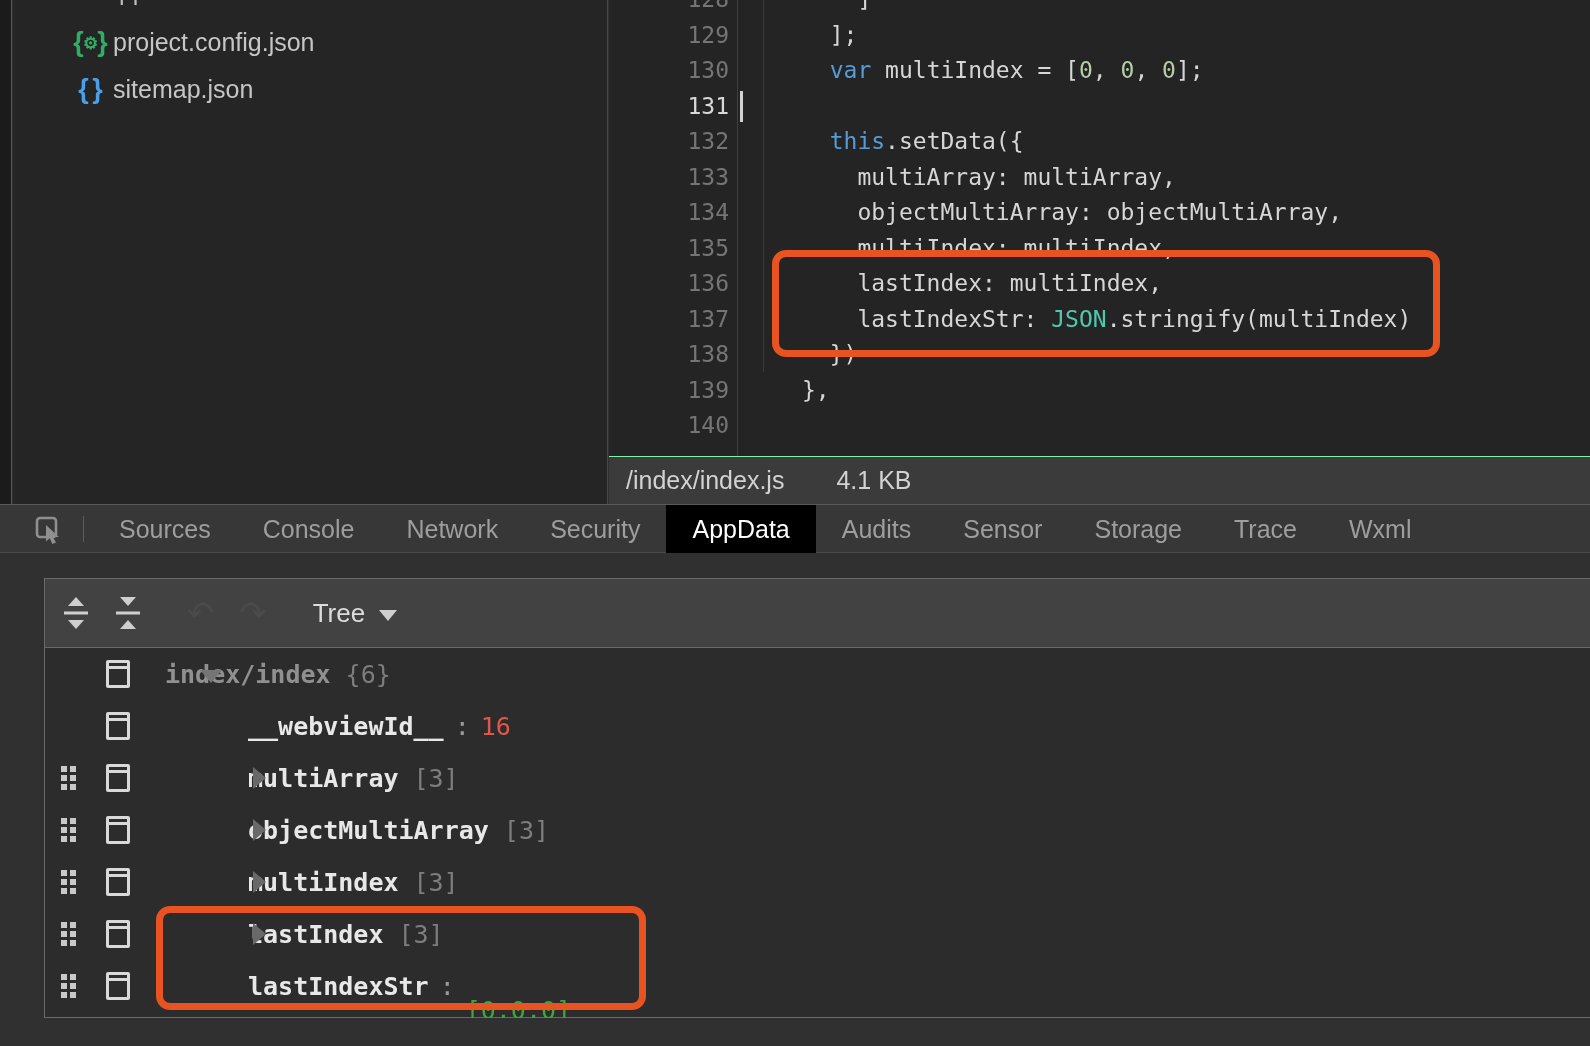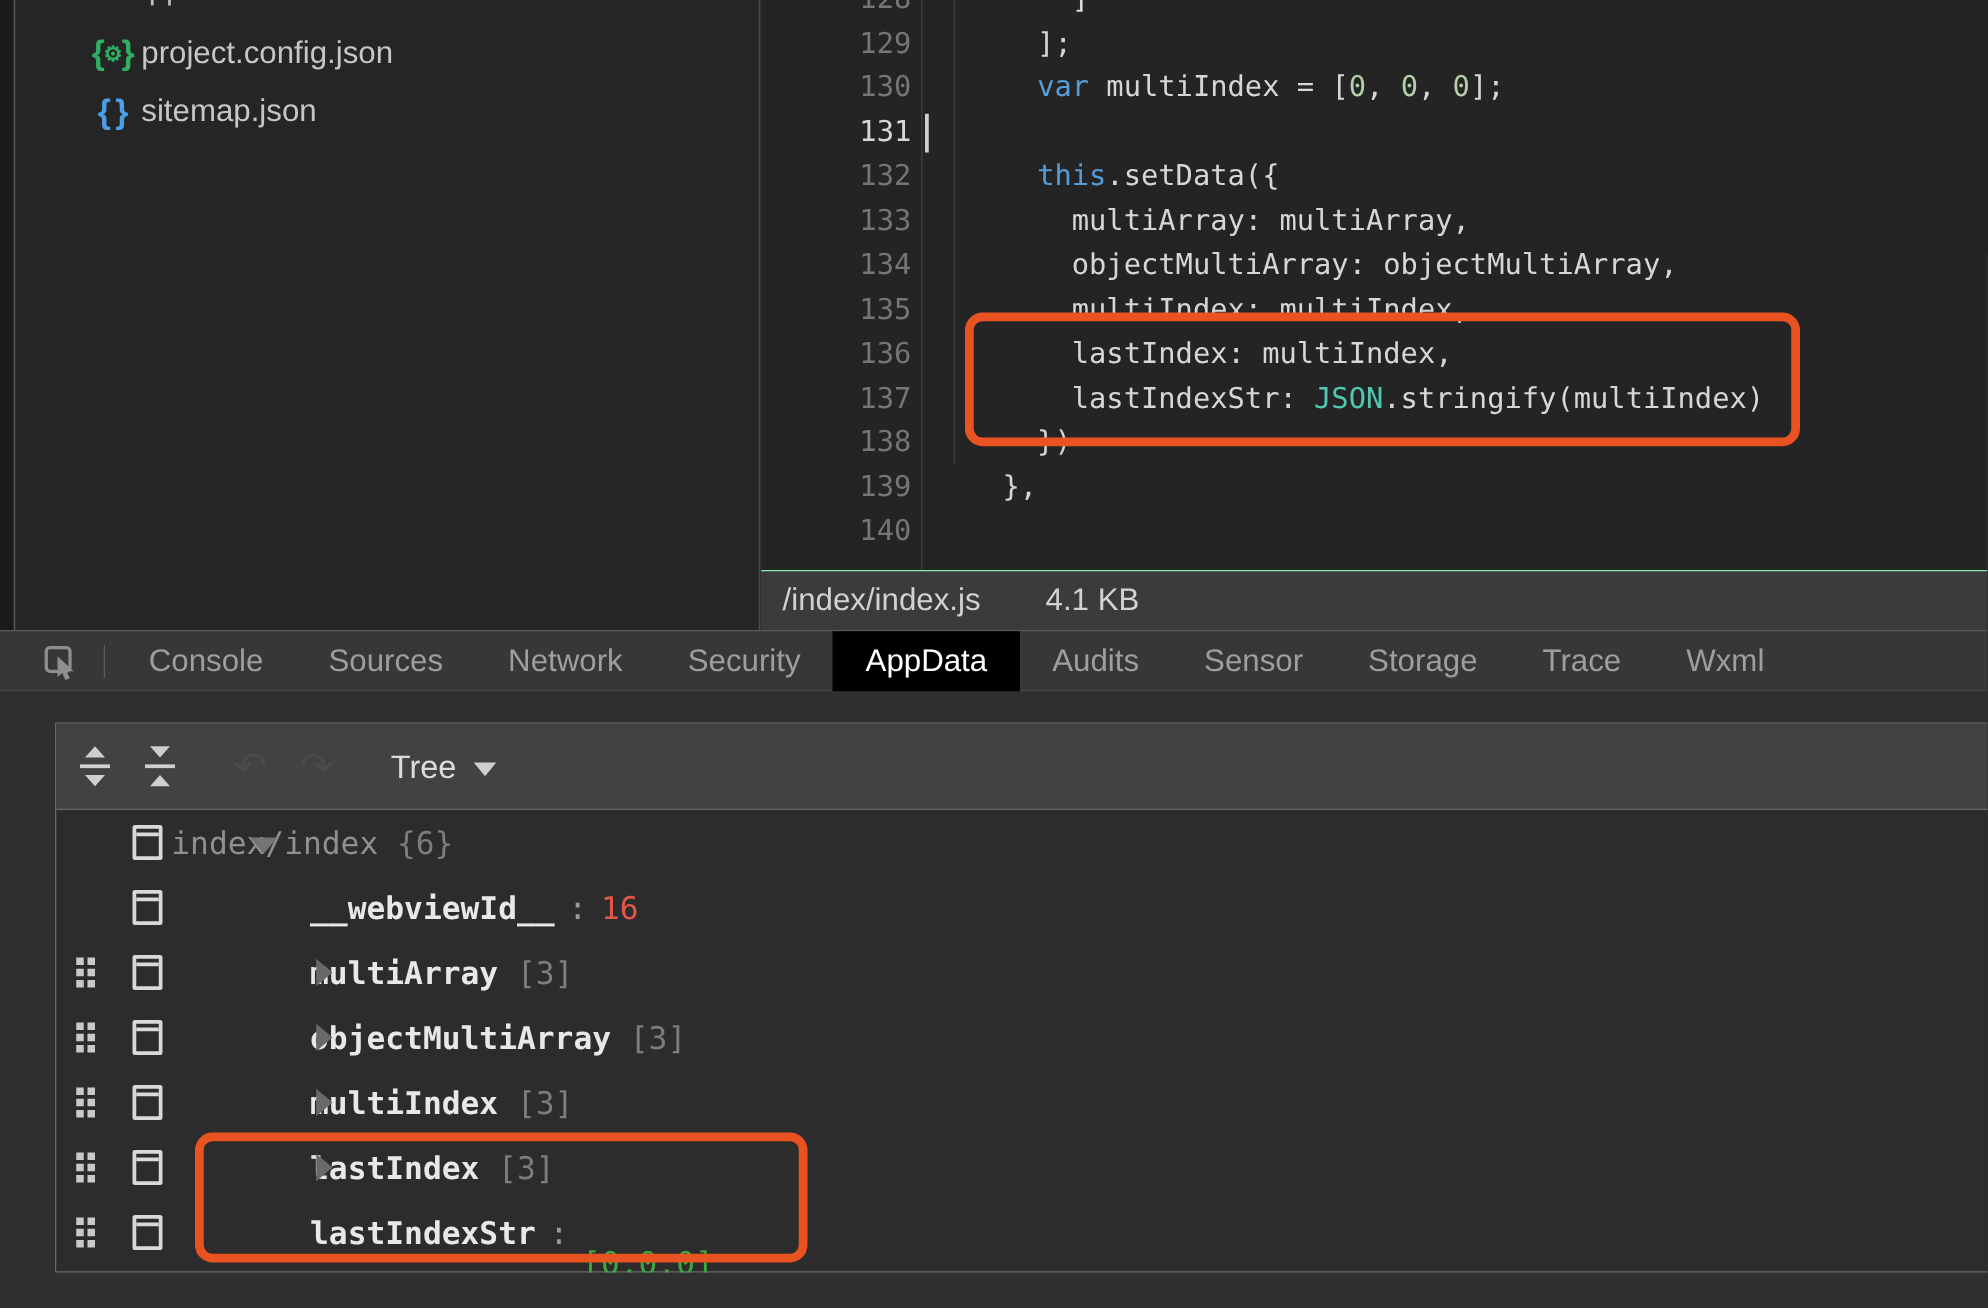--- a/index.html
+++ b/index.html
@@ -65,21 +65,21 @@
   .trow { position:relative; height:52px; font-family:"DejaVu Sans Mono", monospace; font-size:25px; display:flex; align-items:center; }
   .handle { position:absolute; left:16px; top:14px; width:15px; height:24px;
     display:grid; grid-template-columns:6px 6px; grid-auto-rows:6px; gap:3px; }
   .handle .dot { background:#c9c9c9; }
   .wicon { position:absolute; left:61px; top:12px; width:24px; height:28px; border:3px solid #d9d9d9; border-radius:2px; }
   .wicon .wline { position:absolute; left:0; right:0; top:3px; height:3px; background:#d9d9d9; }
   .exp { position:absolute; width:0; height:0; }
   .exp.down { left:155px; top:22px; border-left:11px solid transparent; border-right:11px solid transparent; border-top:13px solid #757575; }
   .exp.right { left:208px; top:15px; border-top:11px solid transparent; border-bottom:11px solid transparent; border-left:13px solid #696969; }
   .tlabel { margin-left:203px; color:#e8e8e8; font-weight:bold; }
-  .trow.root .tlabel { margin-left:92px; color:#909090; font-weight:normal; }
+  .trow.root .tlabel { margin-left:120px; color:#909090; font-weight:bold; }
   .tsuffix { color:#7d7d7d; margin-left:15px; }
   .tsep { color:#9a9a9a; margin:0 11px; }
   .tvalue.red { color:#e2574a; } .tvalue.green { color:#3fa53f;margin-top:48px; }
   #annotation-tree { left:156px; top:353px; width:490px; height:104px; }
 </style>
 </head>
 <body>
 
 <div id="stage">
 
@@ -128,22 +128,22 @@
 
   <div id="tab-bar">
     <div id="inspect-btn">
       <svg width="30" height="30" viewBox="0 0 30 30">
         <rect x="4" y="4" width="19" height="19" rx="3" fill="none" stroke="#8f8f8f" stroke-width="2.6"></rect>
         <polygon points="13,11 26,23 20,23 23,28.5 19.3,30 16.8,24.3 13,27.5" fill="#8f8f8f"></polygon>
       </svg>
     </div>
     <div id="tab-divider"></div>
     <div id="tabs-container" style="display: flex; height: 100%;">
+        <div class="tab">Sources</div>
         <div class="tab">Console</div>
-        <div class="tab">Sources</div>
         <div class="tab">Network</div>
         <div class="tab">Security</div>
         <div class="tab active">AppData</div>
         <div class="tab">Audits</div>
         <div class="tab">Sensor</div>
         <div class="tab">Storage</div>
         <div class="tab">Trace</div>
         <div class="tab">Wxml</div>
       </div>
   </div>

